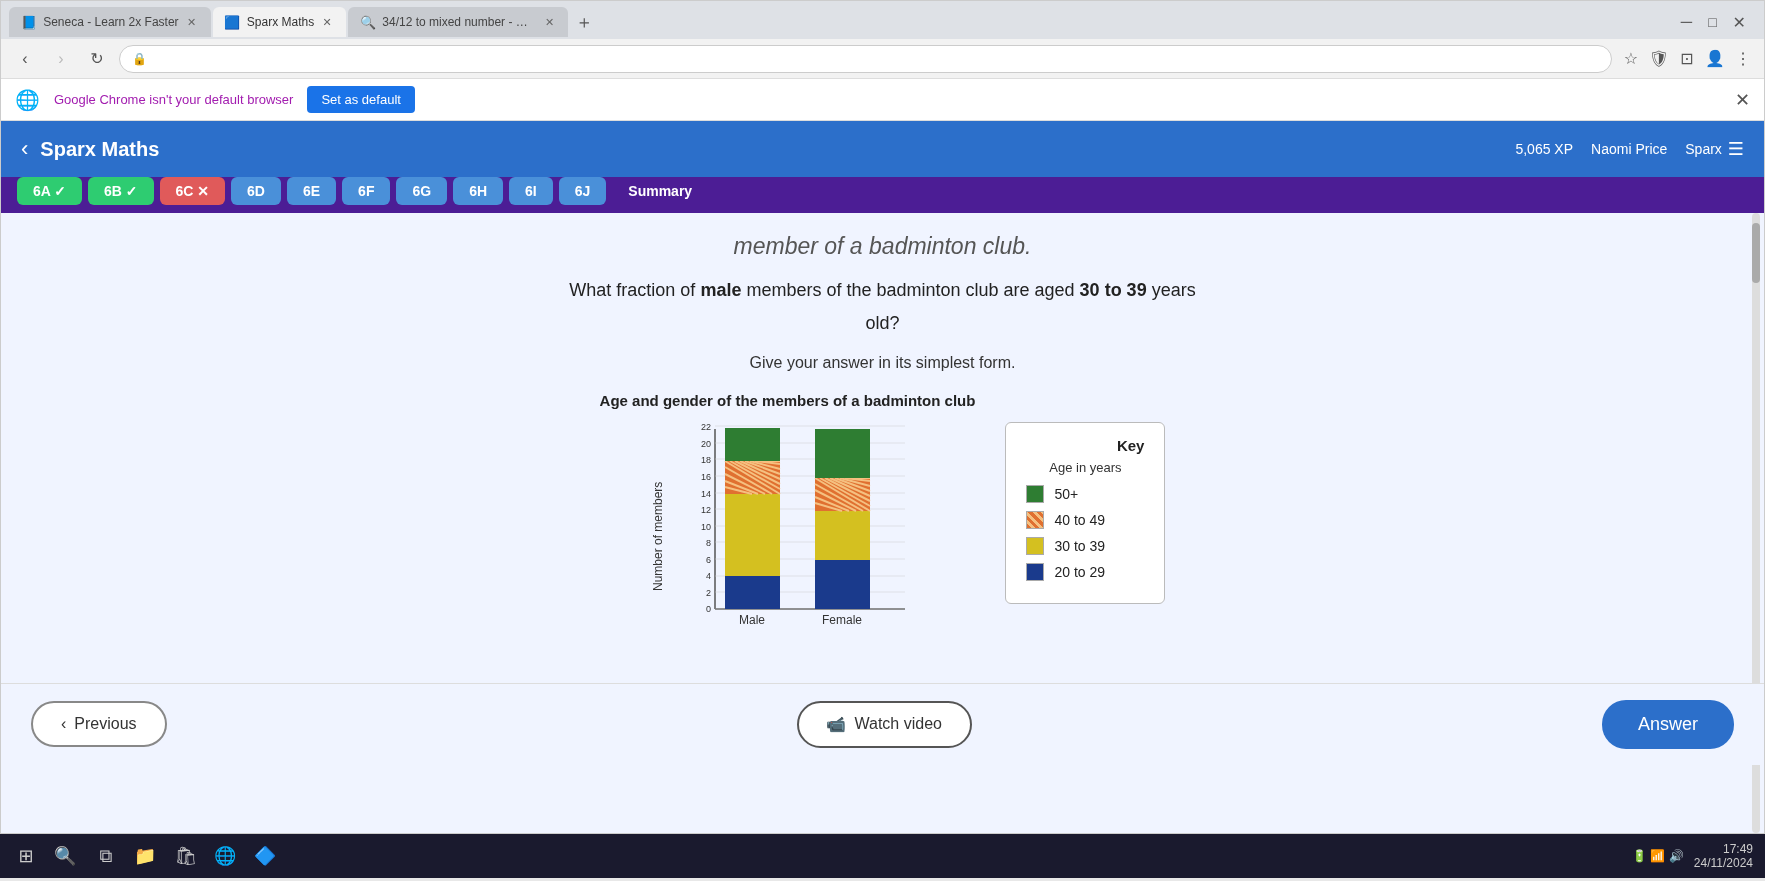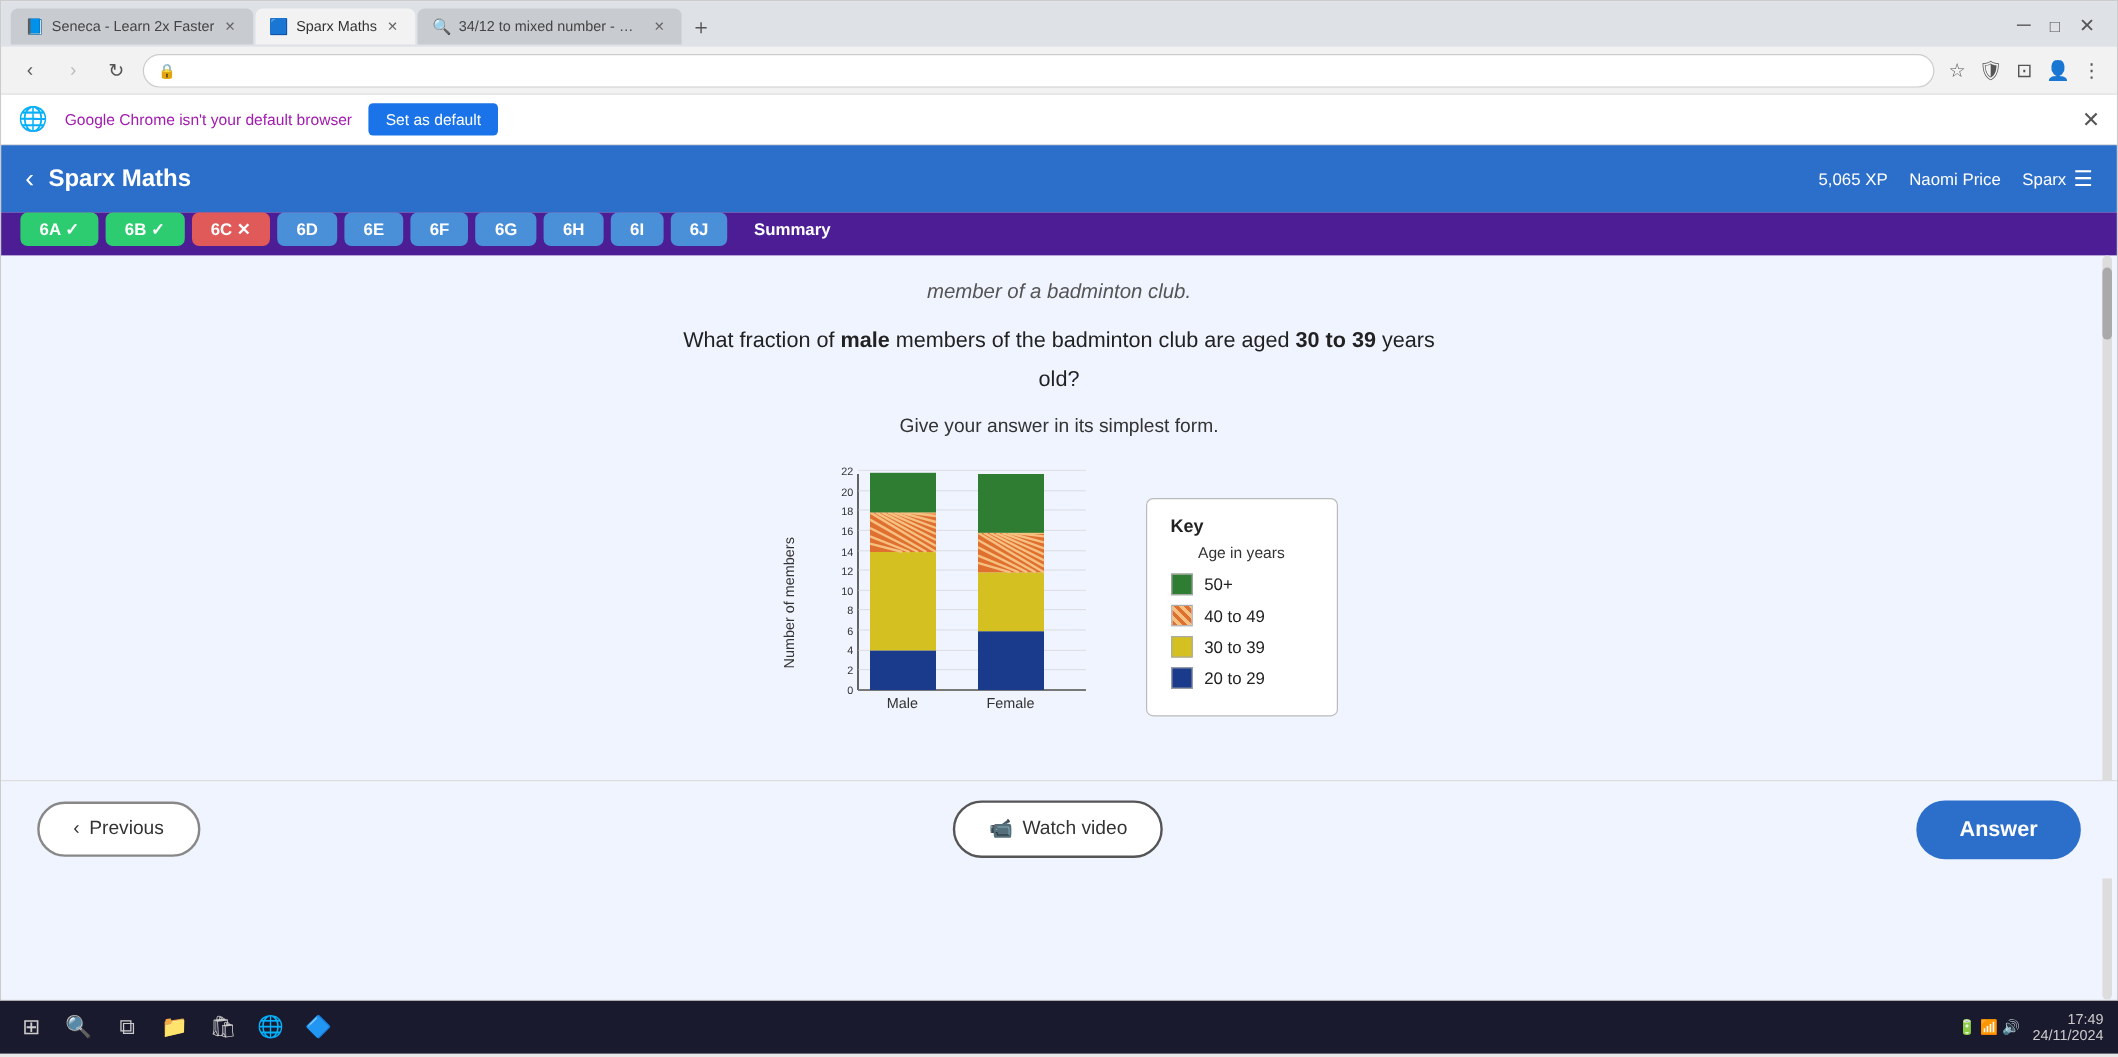--- a/index.html
+++ b/index.html
@@ -48,30 +48,30 @@
     .question-subtext { font-size: 16px; color: #333; text-align: left; margin-bottom: 20px; }
 
     
     .chart-container { display: flex; gap: 30px; align-items: flex-start; margin-bottom: 30px; }
     .chart-wrapper { display: flex; flex-direction: column; align-items: center; }
     .chart-title { font-size: 15px; font-weight: 700; color: #222; margin-bottom: 10px; text-align: center; }
     .y-axis-label { display: flex; flex-direction: column; justify-content: center; align-items: center; writing-mode: vertical-rl; transform: rotate(180deg); font-size: 12px; color: #333; margin-right: 4px; white-space: nowrap; }
 
     
     .legend { border: 1px solid #bbb; border-radius: 6px; padding: 14px 20px; background: #fff; min-width: 160px; }
-    .legend-title { font-size: 15px; font-weight: 700; color: #222; margin-bottom: 6px; text-align: left; }
+    .legend-title { font-size: 15px; font-weight: 700; color: #222; margin-bottom: 6px; text-align: right; }
     .legend-subtitle { font-size: 13px; color: #333; margin-bottom: 10px; text-align: center; }
     .legend-item { display: flex; align-items: center; gap: 10px; font-size: 14px; color: #222; margin-bottom: 8px; }
     .legend-color { width: 18px; height: 18px; flex-shrink: 0; border: 1px solid #aaa; }
 
     
     .bottom-bar { background: #f0f4ff; border-top: 1px solid #ddd; display: flex; align-items: center; justify-content: space-between; padding: 16px 30px; width: 100%; position: sticky; bottom: 0; }
     .prev-btn { background: #fff; border: 2px solid #888; border-radius: 24px; padding: 12px 28px; font-size: 16px; cursor: pointer; display: flex; align-items: center; gap: 8px; color: #333; }
     .watch-btn { background: #fff; border: 2px solid #555; border-radius: 24px; padding: 12px 28px; font-size: 16px; cursor: pointer; display: flex; align-items: center; gap: 8px; color: #333; }
-    .answer-btn { background: #2c6fca; color: #fff; border: none; border-radius: 24px; padding: 14px 36px; font-size: 18px; cursor: pointer; font-weight: 700; }
+    .answer-btn { background: #2c6fca; color: #fff; border: none; border-radius: 24px; padding: 14px 36px; font-size: 18px; cursor: pointer; font-weight: 400; }
 
     
     .right-scrollbar { position: absolute; right: 4px; top: 0; bottom: 0; width: 8px; background: #ddd; border-radius: 4px; }
     .scrollbar-thumb { width: 8px; height: 60px; background: #aaa; border-radius: 4px; position: absolute; top: 10px; }
 
     
     .taskbar { background: #1a1a2e; height: 44px; display: flex; align-items: center; justify-content: space-between; padding: 0 12px; }
     .taskbar-left { display: flex; align-items: center; gap: 12px; }
     .taskbar-icon { width: 28px; height: 28px; display: flex; align-items: center; justify-content: center; font-size: 18px; cursor: pointer; color: #ccc; }
     .taskbar-right { display: flex; align-items: center; gap: 10px; font-size: 12px; color: #ccc; }
@@ -178,31 +178,32 @@
       <div class="task-tab summary"><span>Summary</span></div>
     </div>
 
     <div class="content-area">
       <div class="right-scrollbar">
         <div class="scrollbar-thumb"></div>
       </div>
 
       <div class="content-scroll">
 
-        <div style="font-size:17px; color:#555; margin-bottom:16px; font-style:italic;">member of a badminton club.</div>
+        <div style="font-size:23px; color:#555; margin-bottom:16px; font-style:italic;">member of a badminton club.</div>
 
         <div class="question-text" style="max-width:900px;">
           <span>What fraction of </span><strong>male</strong><span> members of the badminton club are aged </span><strong>30 to 39</strong><span> years</span>
         </div>
         <div style="font-size:18px; color:#222; text-align:left; margin-bottom:20px;">old?</div>
         <div class="question-subtext">Give your answer in its simplest form.</div>
 
         <div class="chart-container">
 
           <div class="chart-wrapper">
+            <div class="chart-title">Age and gender of the members of a badminton club</div>
 
             <div style="display:flex; gap:6px;">
 
               <div class="y-axis-label">Number of members</div>
 
               <div>
                 <svg width="250" height="230">
 
                   <line x1="40" y1="10" x2="40" y2="190" stroke="#555" stroke-width="1.5"></line>
 

